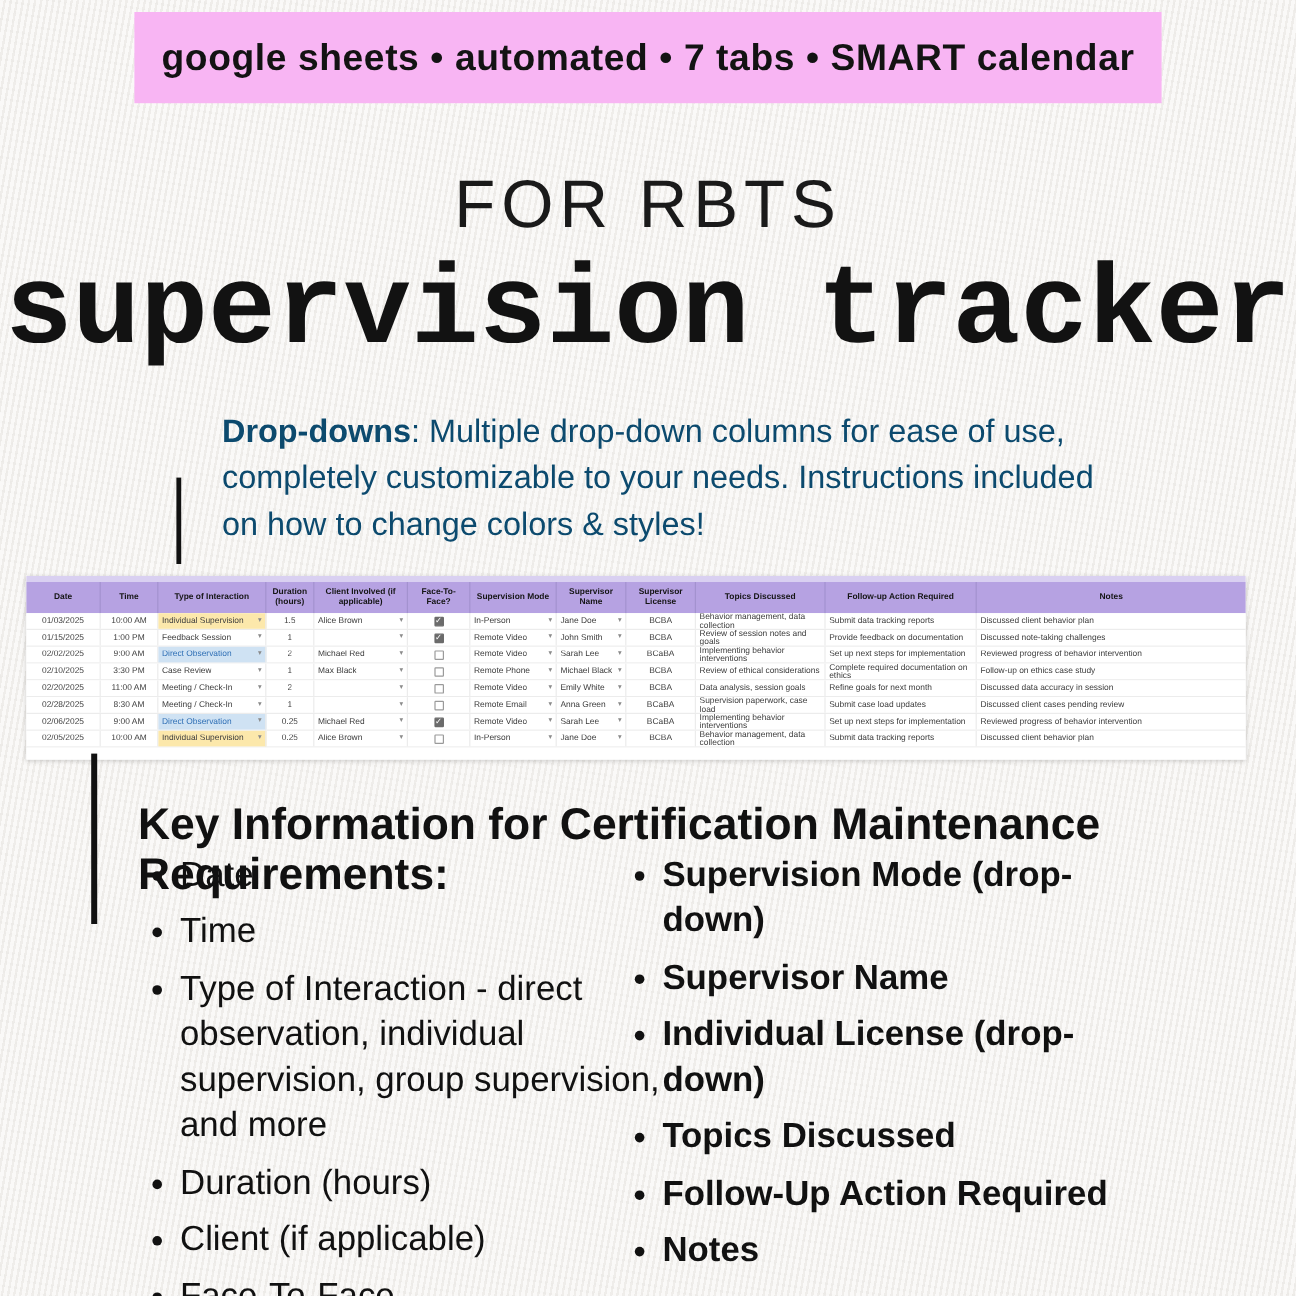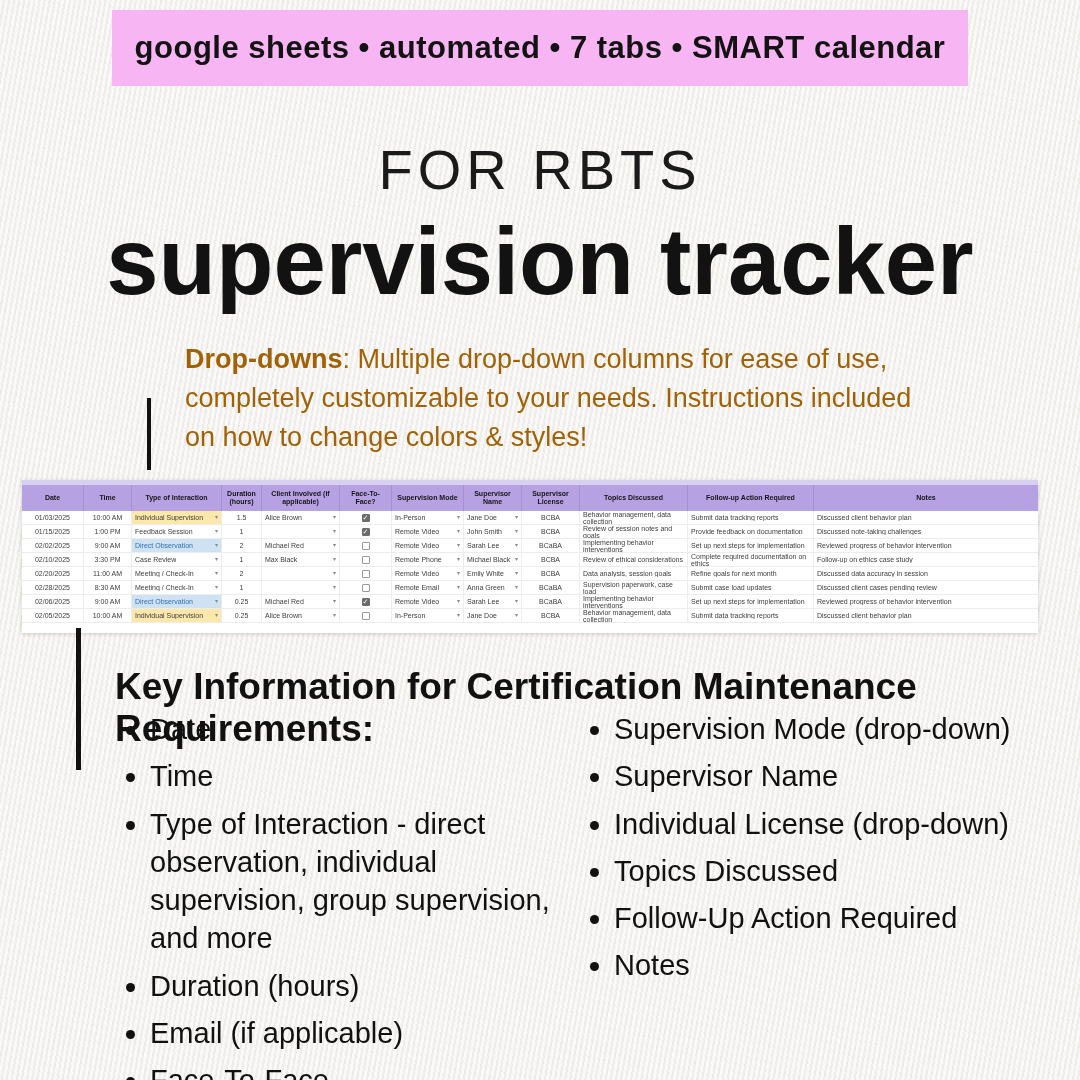--- a/index.html
+++ b/index.html
@@ -23,27 +23,27 @@
   }
 
   .kicker {
     position:absolute; top:137px; left:0; width:100%;
     text-align:center; font-size:56px; letter-spacing:5px; color:#1a1a1a;
   }
 
   .big-title {
     position:absolute; top:208px; left:0; width:100%;
     text-align:center;
-    font-family:Liberation Sans, sans-serif;
+    font-family:Liberation Mono, monospace;
     font-weight:700; font-size:94px; color:#121212;
   }
 
   .desc {
     position:absolute; left:185px; top:340px; width:740px;
-    font-size:27px; line-height:1.45; color:#a16207;
+    font-size:27px; line-height:1.45; color:#0c4a6e;
   }
   .desc b { font-weight:bold; }
 
   .tick1 { position:absolute; left:147px; top:398px; width:4px; height:72px; background:#111; }
   .tick2 { position:absolute; left:76px; top:628px; width:5px; height:142px; background:#111; }
 
   
   .sheet {
     position:absolute; left:22px; top:480px; width:1016px;
     background:#fff; box-shadow:0 1px 4px rgba(0,0,0,.18);
@@ -84,21 +84,21 @@
   .c9{width:108px;flex:none;} .c10{width:126px;flex:none;} .c11{width:224px;flex:none;border-right:none;}
 
   
   .key-heading {
     position:absolute; left:115px; top:666px; width:900px;
     font-size:37px; font-weight:bold; color:#111;
   }
   .key-list { position:absolute; top:710px; list-style:disc; font-size:29px; line-height:1.32; color:#111; }
   .key-list li { margin-bottom:9px; }
   #key-left  { left:118px; width:448px; padding-left:32px; }
-  #key-right { left:582px; width:452px; padding-left:32px; }
+  #key-right { left:520px; width:452px; padding-left:32px;font-weight:bold; }
 </style>
 </head>
 <body>
 
 <div class="page">
 
   <div class="banner">
     <span>google sheets • automated • 7 tabs • SMART calendar</span>
   </div>
 
@@ -471,21 +471,21 @@
 
   <div class="tick2"></div>
 
   <div class="key-heading">Key Information for Certification Maintenance Requirements:</div>
 
   <ul class="key-list" id="key-left">
       <li>Date</li>
       <li>Time</li>
       <li>Type of Interaction - direct observation, individual supervision, group supervision, and more</li>
       <li>Duration (hours)</li>
-      <li>Email (if applicable)</li>
+      <li>Client (if applicable)</li>
       <li>Face-To-Face</li>
     </ul>
   <ul class="key-list" id="key-right">
       <li>Supervision Mode (drop-down)</li>
       <li>Supervisor Name</li>
       <li>Individual License (drop-down)</li>
       <li>Topics Discussed</li>
       <li>Follow-Up Action Required</li>
       <li>Notes</li>
     </ul>

